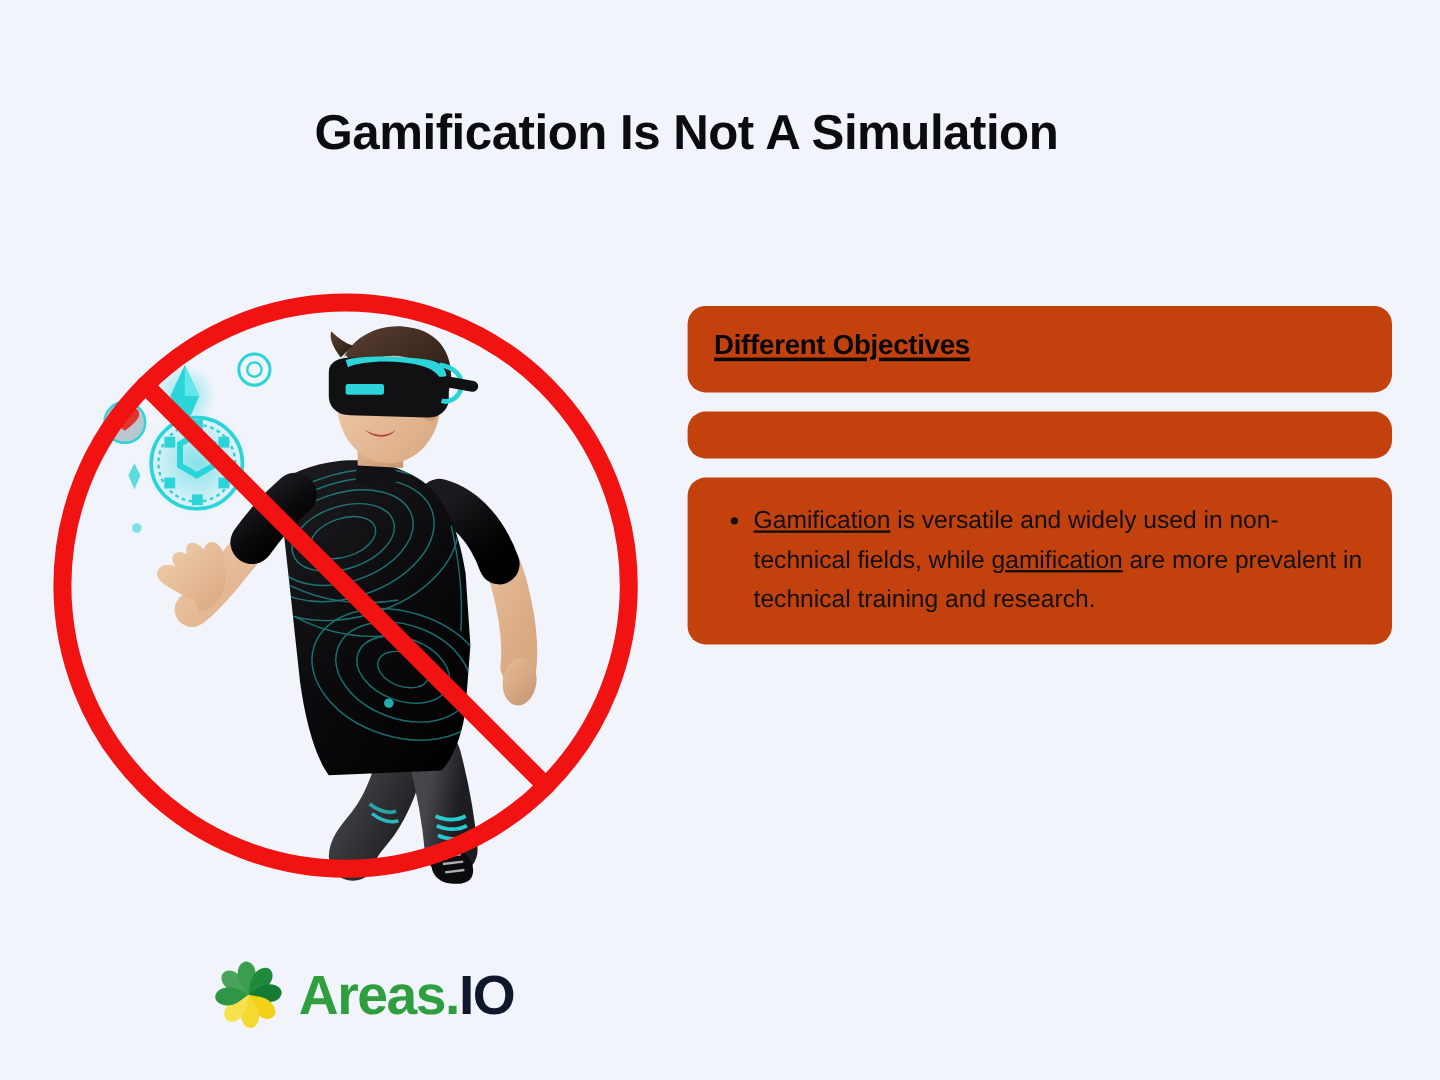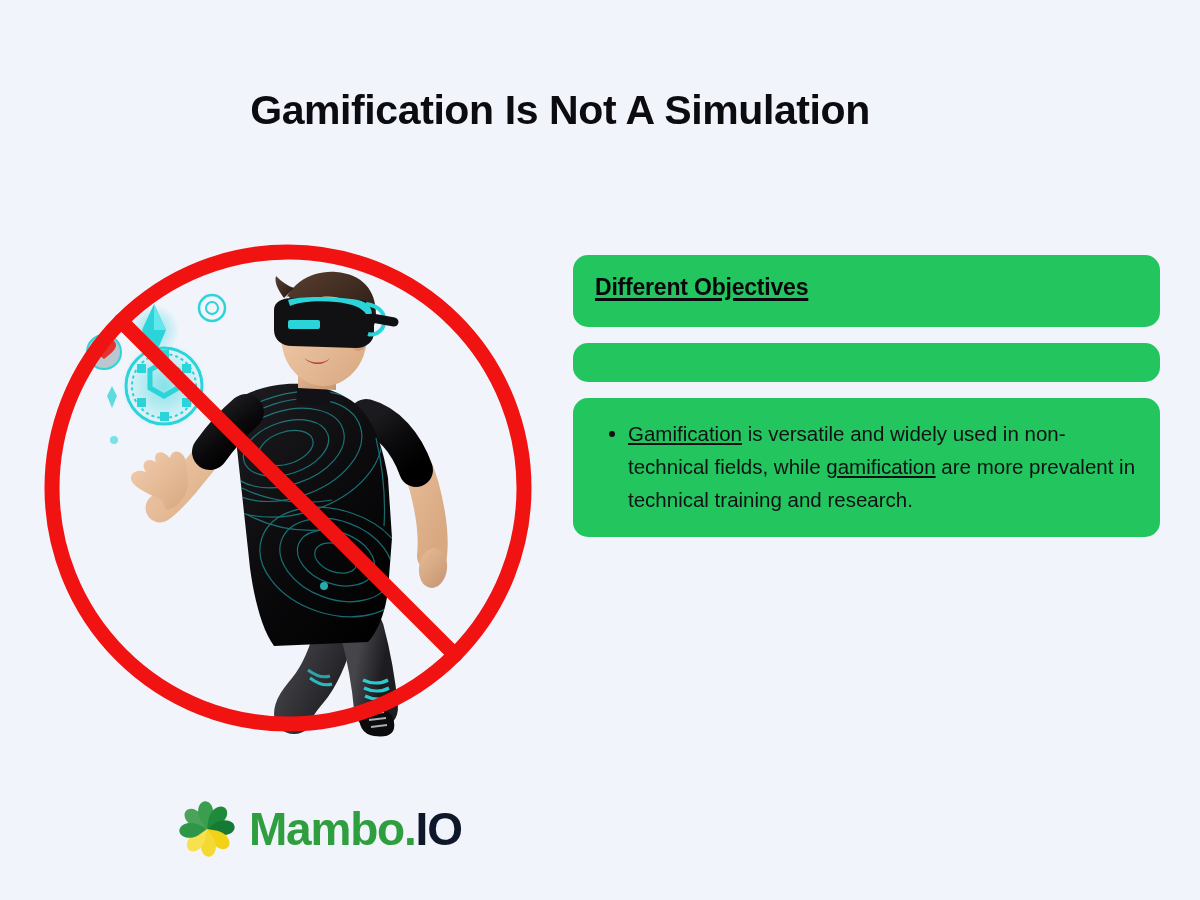--- a/index.html
+++ b/index.html
@@ -21,20 +21,21 @@
     position: absolute;
     top: 88px;
     left: 0;
     width: 1120px;
     text-align: center;
     font-size: 41px;
     font-weight: bold;
     letter-spacing: -0.4px;
     color: #0b0b10;
     line-height: 1.1;
+    padding-left: 12px;
   }
 
   
   .illustration {
     position: absolute;
     left: 36px;
     top: 238px;
     width: 510px;
     height: 500px;
   }
@@ -64,21 +65,21 @@
   .cards {
     position: absolute;
     left: 573px;
     top: 255px;
     width: 587px;
     display: flex;
     flex-direction: column;
     gap: 16px;
   }
   .card {
-    background: #22c55e;
+    background: #c2410c;
     border-radius: 15px;
     padding: 19px 22px 20px 22px;
     box-sizing: border-box;
   }
   .card-heading {
     font-size: 23px;
     font-weight: bold;
     color: #07070c;
     text-decoration: underline;
     text-underline-offset: 3px;
@@ -306,21 +307,21 @@
         <path d="M0,0 C-4,-26 -22,-40 -34,-33 C-44,-27 -38,-8 -18,-3 Z" fill="#1f8a3c" transform="rotate(90)"></path>
         <path d="M0,0 C-4,-26 -22,-40 -34,-33 C-44,-27 -38,-8 -18,-3 Z" fill="#157a33" transform="rotate(135)"></path>
         <path d="M0,0 C-4,-26 -22,-40 -34,-33 C-44,-27 -38,-8 -18,-3 Z" fill="#f2d216" transform="rotate(180)"></path>
         <path d="M0,0 C-4,-26 -22,-40 -34,-33 C-44,-27 -38,-8 -18,-3 Z" fill="#f4d932" transform="rotate(225)"></path>
         <path d="M0,0 C-4,-26 -22,-40 -34,-33 C-44,-27 -38,-8 -18,-3 Z" fill="#f7e14f" transform="rotate(270)"></path>
         <path d="M0,0 C-4,-26 -22,-40 -34,-33 C-44,-27 -38,-8 -18,-3 Z" fill="#2f9648" transform="rotate(315)"></path>
       </g>
     </g>
   </svg>
   <div class="logo-text">
-    <span class="part-a">Mambo.</span><span class="part-b">IO</span>
+    <span class="part-a">Areas.</span><span class="part-b">IO</span>
   </div>
 </div>
 
 <div class="cards">
 
   <div class="card">
     <div class="card-heading">Different Objectives</div>
   </div>
 
   <div class="card">

